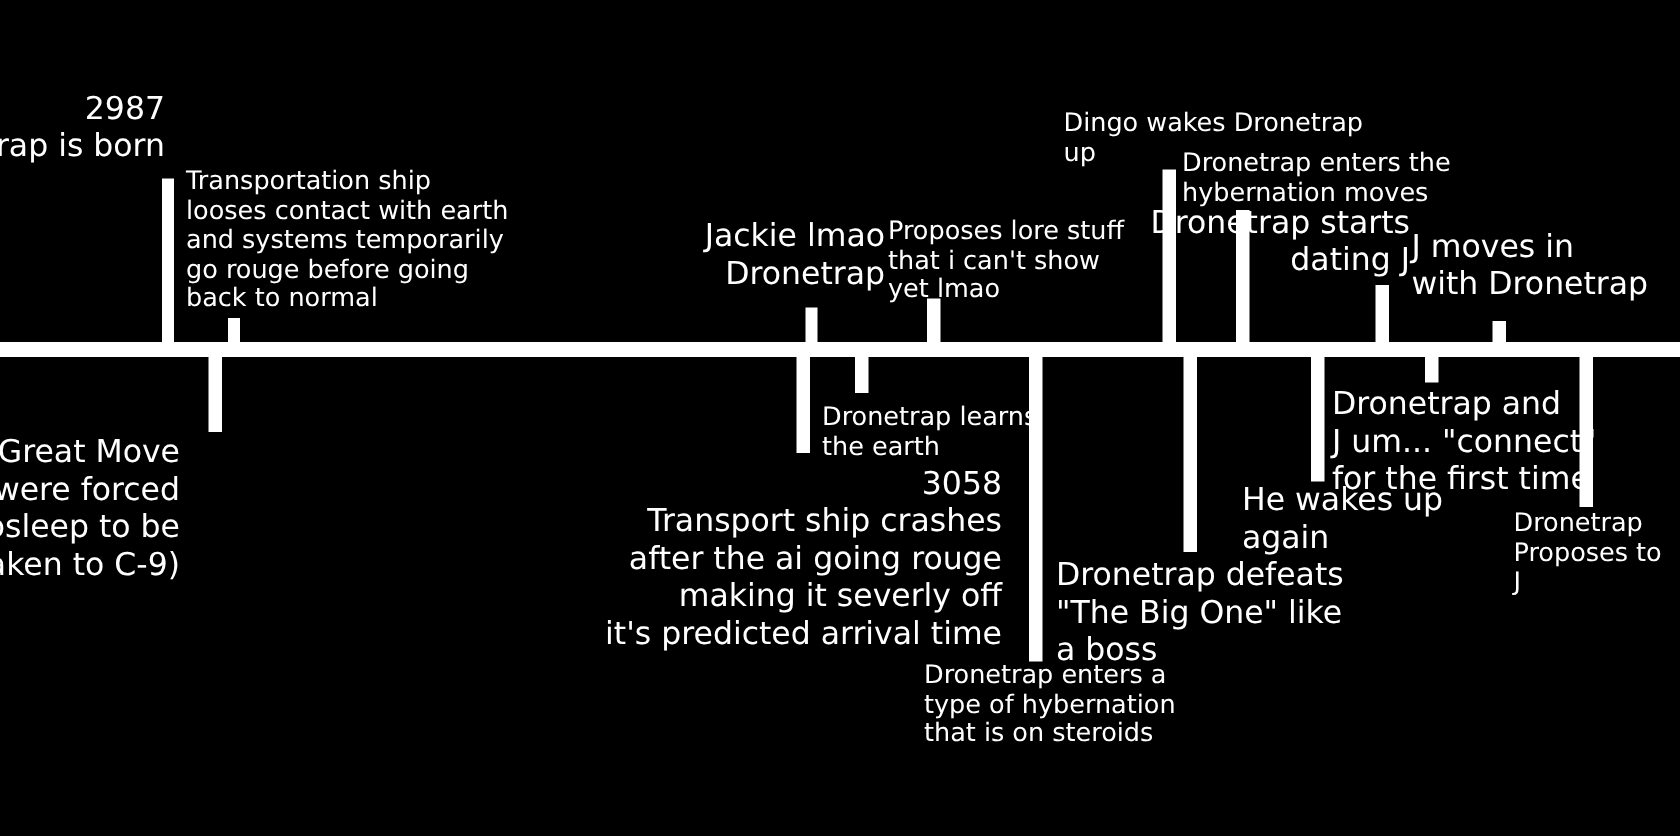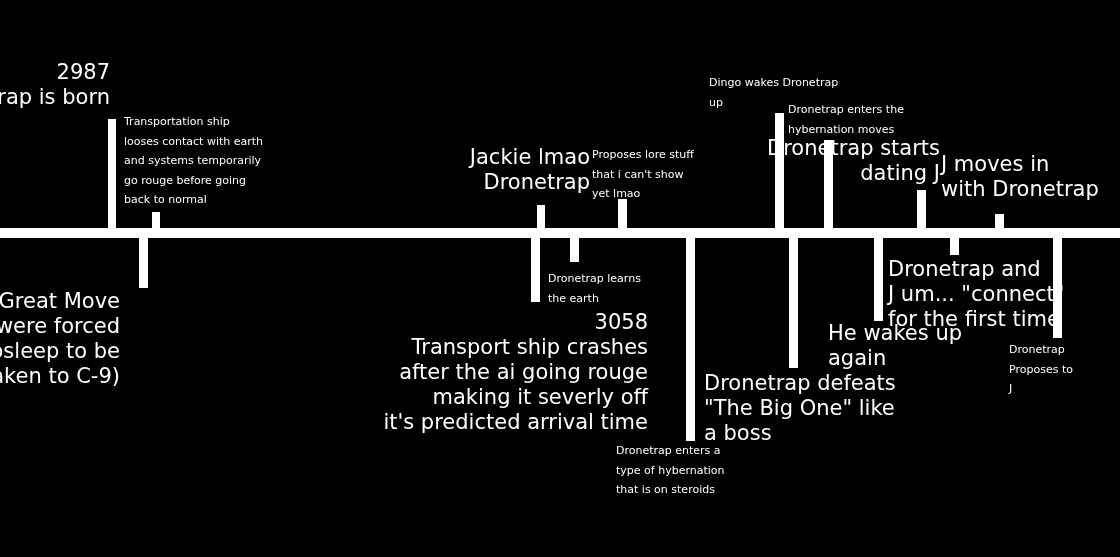--- a/index.html
+++ b/index.html
@@ -30,21 +30,21 @@
   .label {
     position: absolute;
     color: #ffffff;
     white-space: pre-line;
   }
   .lbl-lg {
     font-size: 21px;
     line-height: 25px;
   }
   .lbl-sm {
-    font-size: 11px;
+    font-size: 17px;
     line-height: 19.5px;
   }
   .ta-right { text-align: right; }
   .ta-left  { text-align: left; }
 </style>
 </head>
 <body>
 
 <div id="canvas" style="width: 1120px; height: 557px; background: rgb(0, 0, 0); color: rgb(255, 255, 255);">
 
@@ -69,21 +69,21 @@
       <div class="label lbl-lg ta-right" style="left: 350px; top: 145px; width: 240px;">Jackie lmao
 Dronetrap</div>
       <div class="tick" style="left: 618px; top: 199px; width: 9px; height: 29px; background: rgb(255, 255, 255);"></div>
       <div class="label lbl-sm ta-left" style="left: 592px; top: 145px; width: 200px;">Proposes lore stuff
 that i can't show
 yet lmao</div>
       <div class="tick" style="left: 570px; top: 238px; width: 9px; height: 24px; background: rgb(255, 255, 255);"></div>
       <div class="label lbl-sm ta-left" style="left: 548px; top: 269px; width: 200px;">Dronetrap learns
 the earth</div>
       <div class="tick" style="left: 531px; top: 238px; width: 9px; height: 64px; background: rgb(255, 255, 255);"></div>
-      <div class="label lbl-lg ta-right" style="left: 228px; top: 310px; width: 420px;">3058
+      <div class="label lbl-lg ta-right" style="left: 248px; top: 310px; width: 420px;">3058
 Transport ship crashes
 after the ai going rouge
 making it severly off
 it's predicted arrival time</div>
       <div class="tick" style="left: 686px; top: 238px; width: 9px; height: 203px; background: rgb(255, 255, 255);"></div>
       <div class="label lbl-sm ta-left" style="left: 616px; top: 441px; width: 220px;">Dronetrap enters a
 type of hybernation
 that is on steroids</div>
       <div class="tick" style="left: 775px; top: 113px; width: 9px; height: 115px; background: rgb(255, 255, 255);"></div>
       <div class="label lbl-sm ta-left" style="left: 709px; top: 73px; width: 230px;">Dingo wakes Dronetrap

